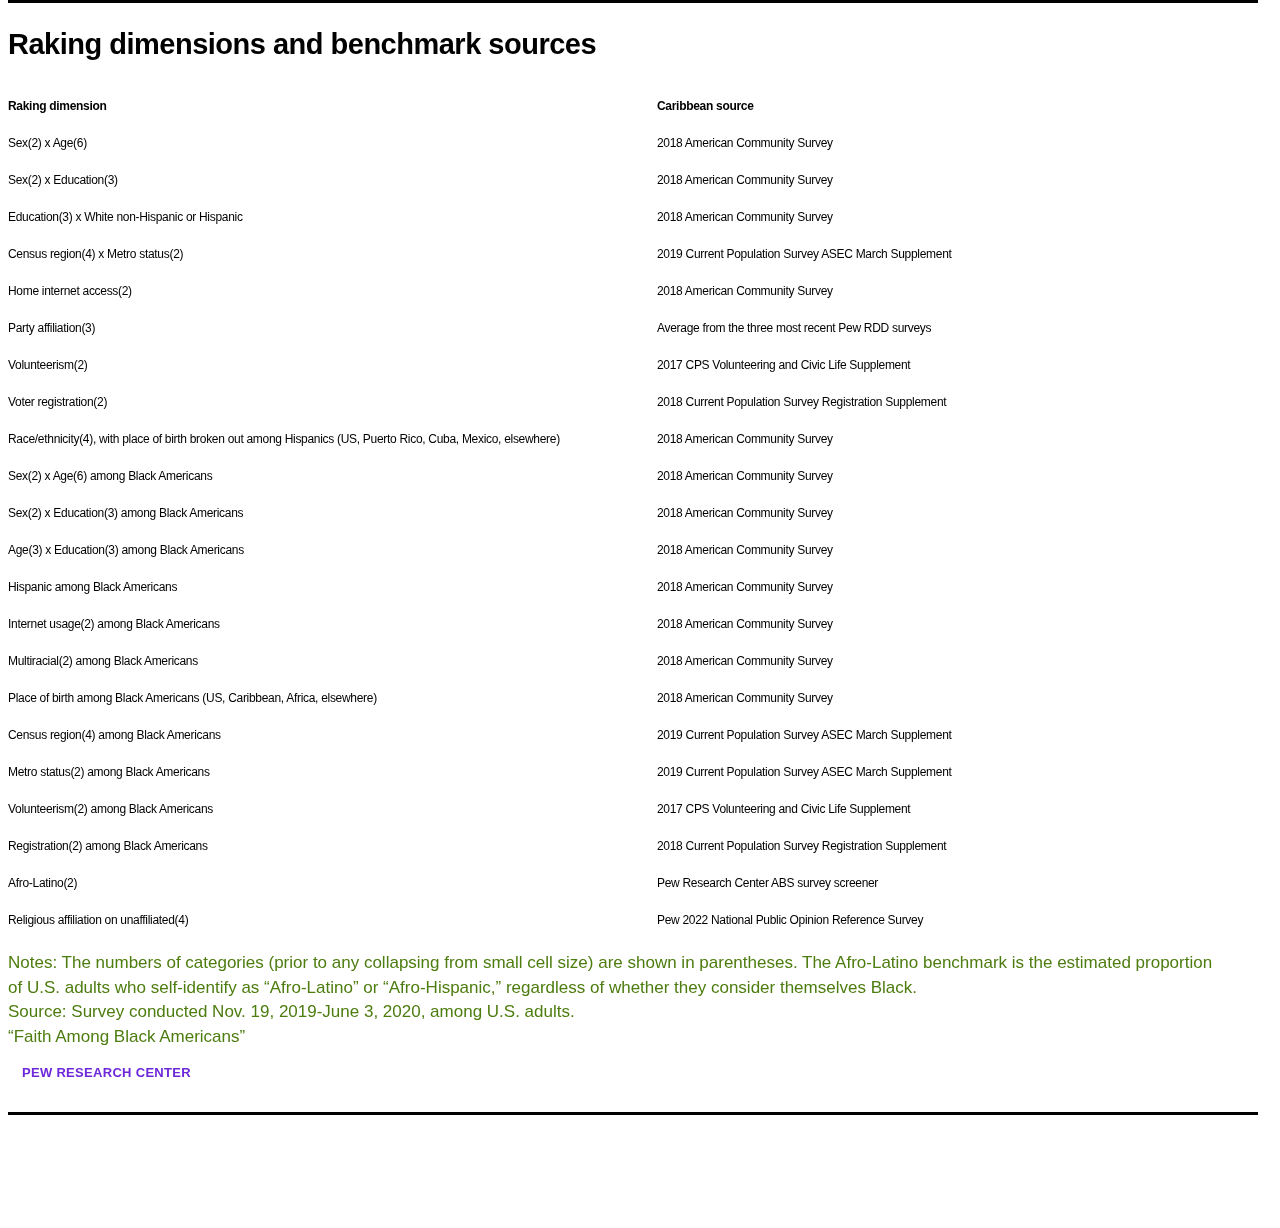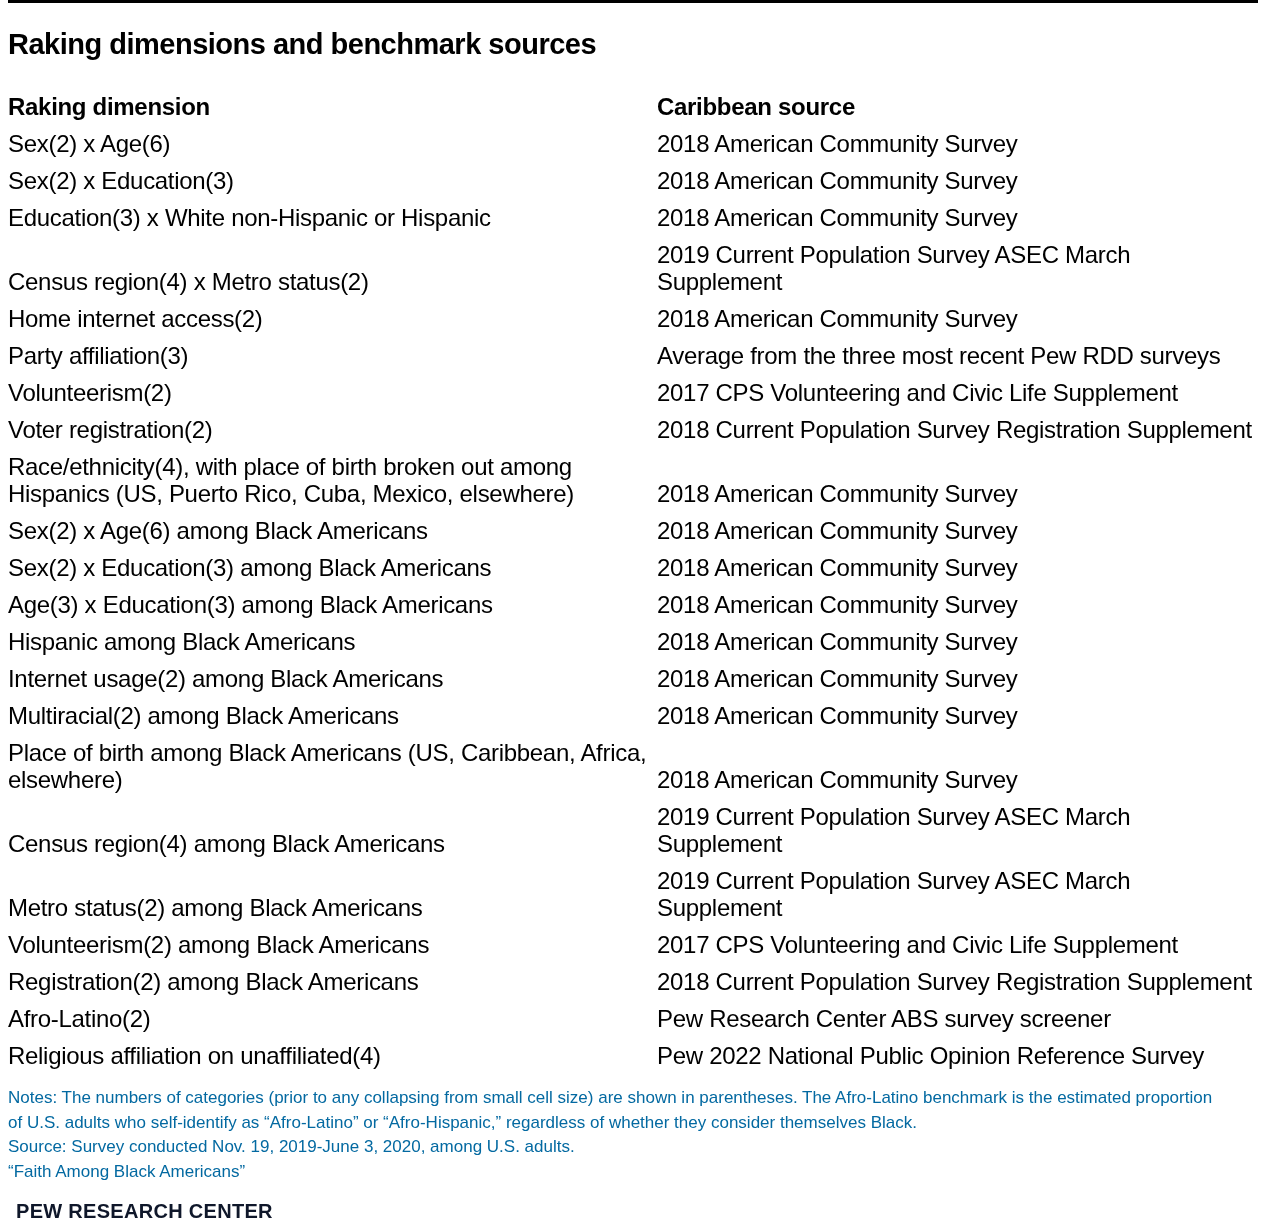--- a/index.html
+++ b/index.html
@@ -30,42 +30,42 @@
     border-collapse: collapse;
     table-layout: fixed;
     width: 1250px;
     margin-top: 27px;
   }
   col.c-dim { width: 649px; }
   col.c-src { width: 601px; }
   th, td {
     text-align: left;
     vertical-align: bottom;
-    font-size: 24px;
+    font-size: 12px;
     line-height: 27px;
     letter-spacing: -0.3px;
     padding: 5px 0;
   }
   th { font-weight: bold; }
   td.dim, th.dim { padding-right: 10px; }
   .notes {
-    color: #0369a1;
+    color: #4d7c0f;
     font-size: 17px;
     line-height: 24.5px;
     letter-spacing: 0;
     margin: 0;
     max-width: 1210px;
   }
   .notes.first { margin-top: 12px; }
   .brand {
     font-weight: bold;
-    font-size: 20px;
+    font-size: 13px;
     letter-spacing: 0.3px;
-    margin: 16px 0 0 8px;
-    color: #0f172a;
+    margin: 16px 0 0 14px;
+    color: #6d28d9;
   }
   .rule.bottom { margin-top: 32px; }
 </style>
 </head>
 <body>
 
 <div class="page">
   <div class="rule top"></div>
 
   <h1 class="page-title">Raking dimensions and benchmark sources</h1>

